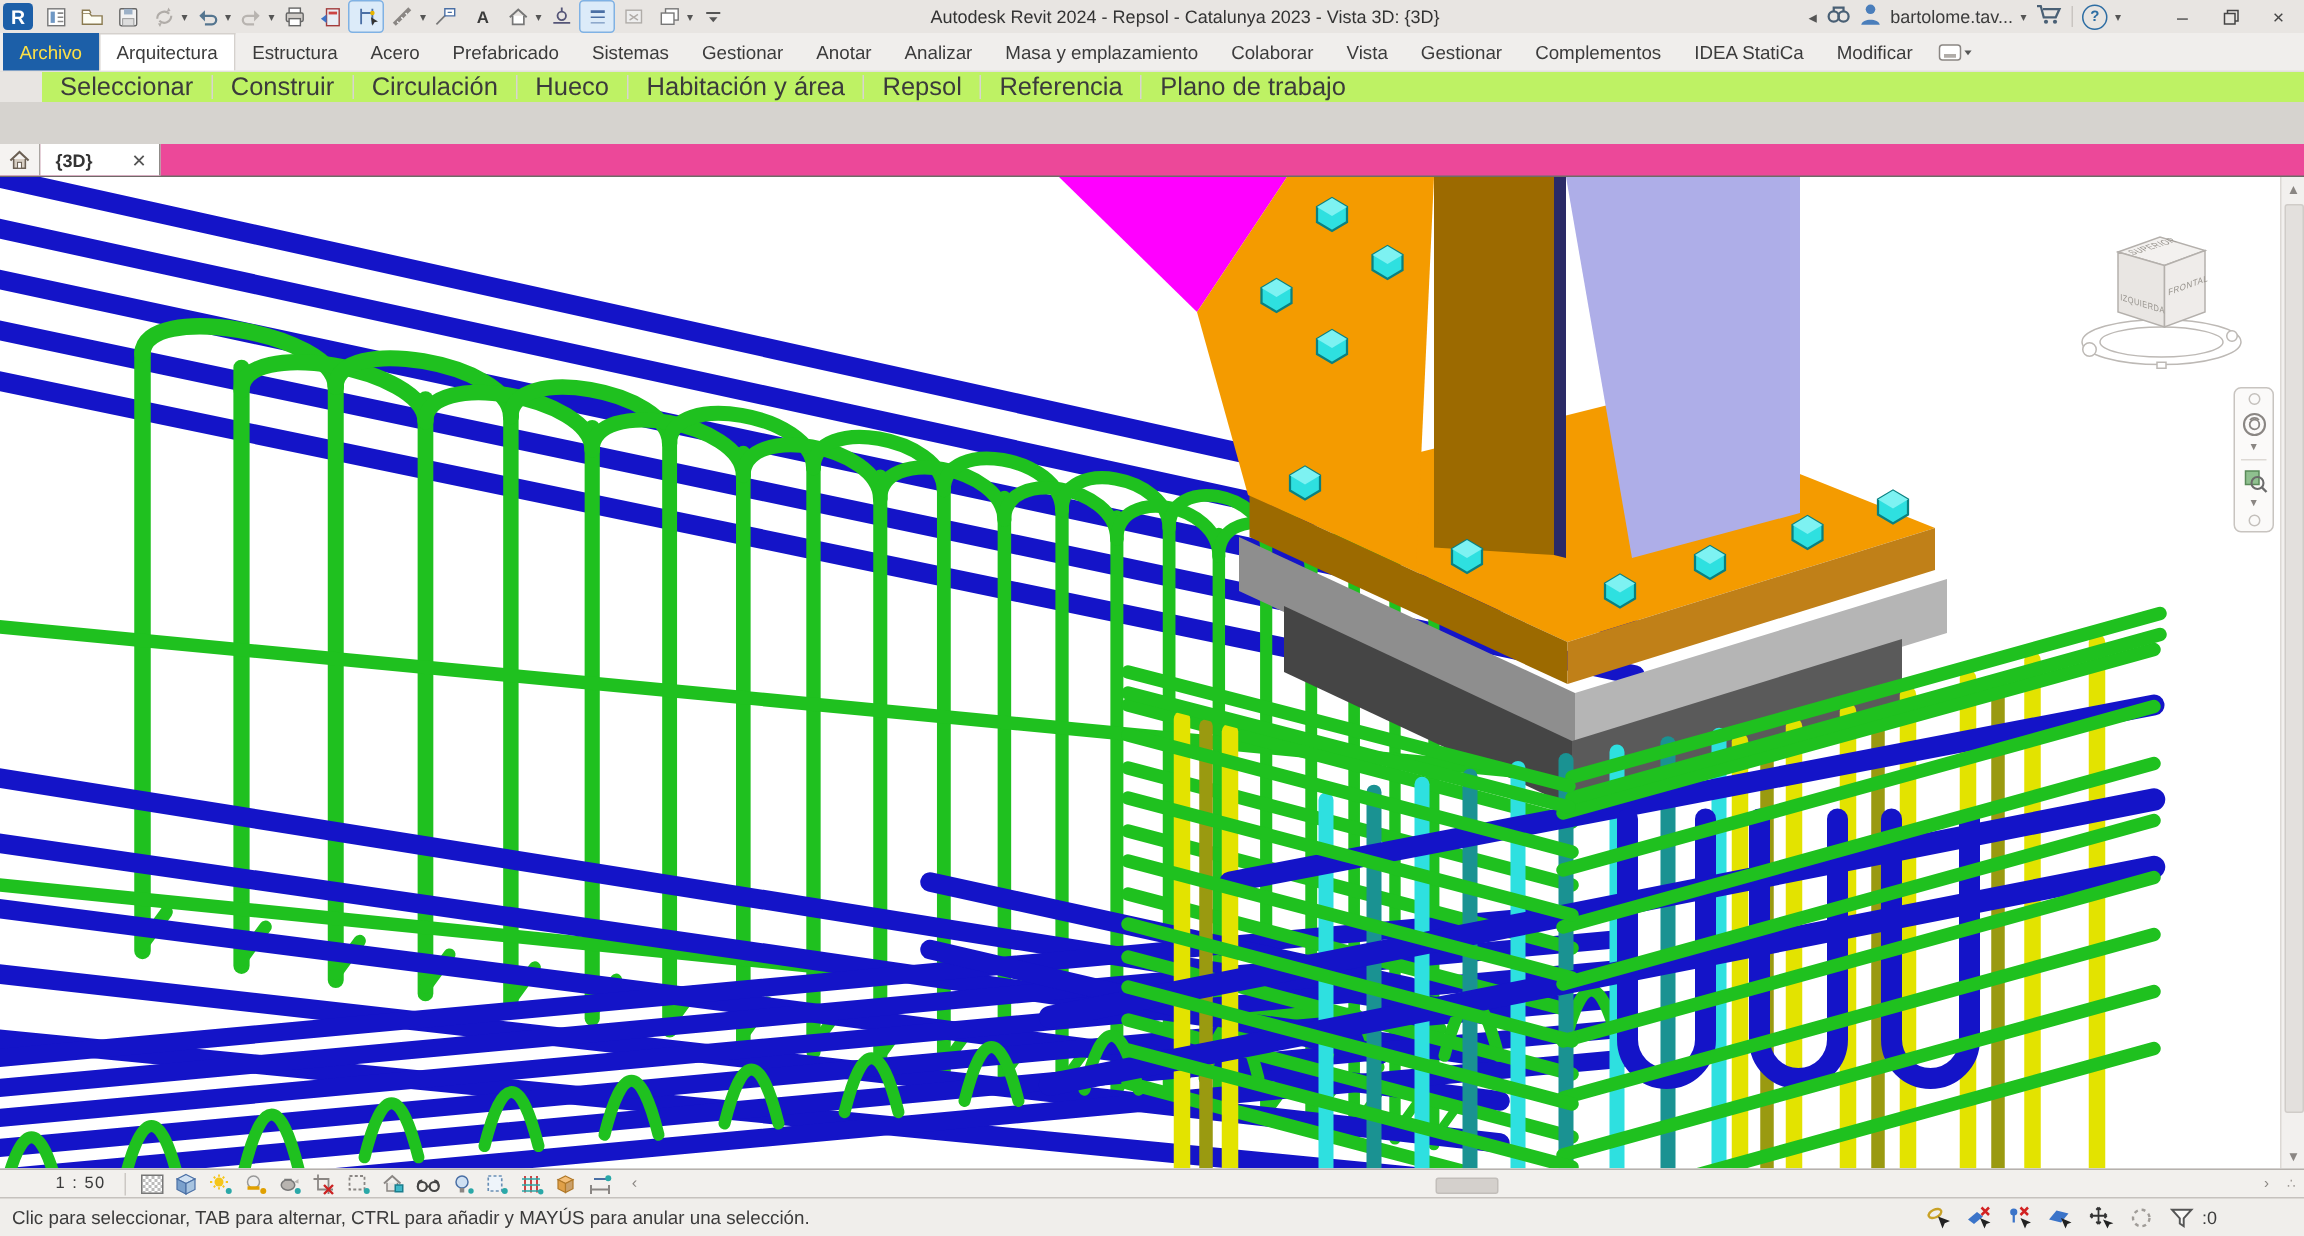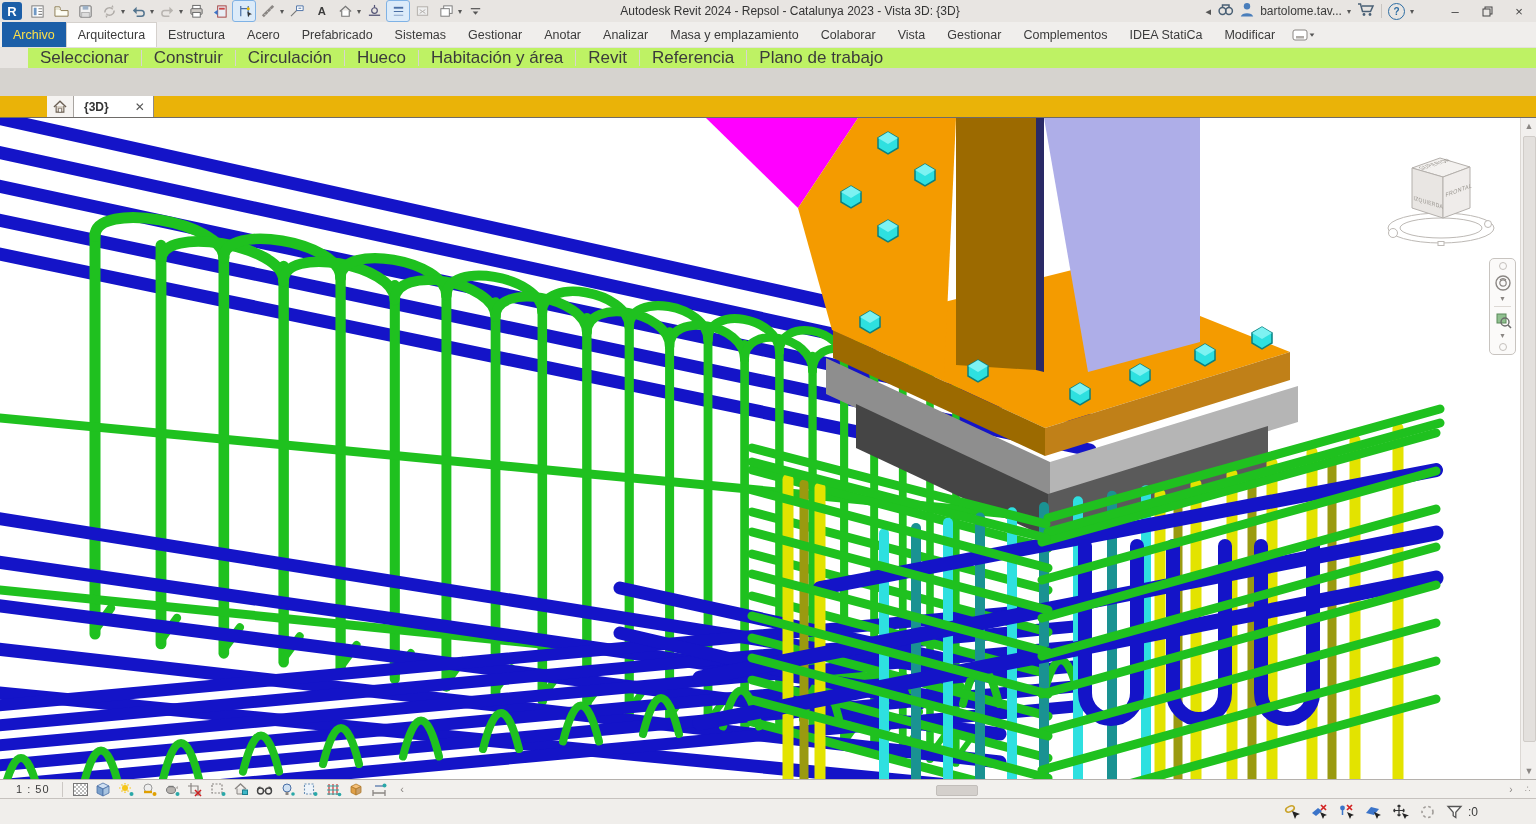--- a/index.html
+++ b/index.html
@@ -34,22 +34,22 @@
   .rtab.file{background:var(--archivo_blue);color:#fde047;margin-left:2px;}
   .rtab.active{background:#fff;border:1px solid #d5d1cd;border-bottom:none;}
   .tabicon{display:flex;align-items:center;margin-left:6px;}
   
   .panelrow{position:absolute;left:0;top:48px;width:1536px;height:20px;background:#bef264;
     display:flex;align-items:center;font-size:17px;color:#3b3b3b;margin-left:28px;}
   .pnl{padding:0 12px;white-space:nowrap;}
   .pdiv{width:1px;height:16px;background:#d8d4d0;}
   .ribbongap{position:absolute;left:0;top:68px;width:1536px;height:28px;background:#d6d3cf;}
   
-  .viewtabs{position:absolute;left:0;top:96px;width:1536px;height:22px;background:#eab308;
-    display:flex;align-items:stretch;border-bottom:1px solid #6e6b68;box-sizing:border-box;font-size:12px;color:#333;padding-left:47px;}
+  .viewtabs{position:absolute;left:0;top:96px;width:1536px;height:22px;background:#ec4899;
+    display:flex;align-items:stretch;border-bottom:1px solid #6e6b68;box-sizing:border-box;font-size:12px;color:#333;}
   .homebtn{width:26px;display:flex;align-items:center;justify-content:center;background:#f5f3f1;border-right:1px solid #a9a5a1;}
   .vtab{display:flex;align-items:center;gap:26px;background:#fff;padding:0 8px 0 10px;border-right:1px solid #8f8b88;font-weight:bold;}
   .vtab .x{font-weight:normal;color:#555;font-size:12px;}
   
   .viewport{position:absolute;left:0;top:118px;width:1520px;height:661px;background:#fff;overflow:hidden;}
   #scene line,#scene path.rb{fill:none;stroke-linecap:round;}
   .sg{stroke:var(--rebar_green);} .sb{stroke:var(--rebar_blue);} .sc{stroke:var(--rebar_cyan);}
   .scd{stroke:var(--rebar_cyan_dark);} .sy{stroke:var(--rebar_yellow);} .syd{stroke:var(--rebar_yellow_dark);}
   .fo{fill:var(--steel_orange);} .fod{fill:var(--steel_orange_dark);} .fom{fill:#c08018;}
   .flav{fill:var(--column_lavender);} .fmag{fill:var(--plate_magenta);}
@@ -68,21 +68,21 @@
   .navbar .nvdot{width:6px;height:6px;border:1px solid #c4c0bc;border-radius:50%;}
   .navbar svg{width:18px;height:18px;}
   .navbar .chev{font-size:7px;color:#8a8683;}
   .navbar .hr{width:17px;height:1px;background:#ddd9d5;}
   
   .vscroll{position:absolute;left:1520px;top:118px;width:16px;height:661px;background:#f2f0ee;border-left:1px solid #dcd8d4;box-sizing:border-box;}
   .vscroll .arr{position:absolute;left:0;width:16px;height:16px;display:flex;align-items:center;justify-content:center;color:#8a8683;font-size:9px;}
   .vscroll .thumb{position:absolute;left:2px;top:18px;width:11px;height:604px;background:#e3e0dd;border:1px solid #d0ccc8;border-radius:2px;}
   
   .ctrlbar{position:absolute;left:0;top:779px;width:1536px;height:19px;background:#f2f0ed;border-top:1px solid #b5b1ad;
-    box-sizing:border-box;display:flex;align-items:center;font-size:11px;color:#3b3b3b;}
+    box-sizing:border-box;display:flex;align-items:center;font-size:11px;color:#3b3b3b;padding-left:21px;}
   .scalebox{padding:0 12px 0 16px;letter-spacing:1px;}
   .cdiv{width:1px;height:15px;background:#ccc8c4;margin-right:6px;}
   .ci{width:23px;height:17px;display:flex;align-items:center;justify-content:center;}
   .ci svg{width:17px;height:15px;}
   .checker{width:13px;height:11px;border:1px solid #777;
     background:repeating-conic-gradient(#bbb 0 25%,#fff 0 50%) 0 0/4px 4px;}
   .hscroll{position:relative;flex:1;height:17px;margin-left:4px;}
   .hthumb{position:absolute;left:518px;top:4px;width:40px;height:9px;background:#d4d0cc;border:1px solid #c2beba;border-radius:2px;}
   .harr{width:18px;height:17px;display:flex;align-items:center;justify-content:center;color:#8a8683;font-size:10px;}
   .grip{width:16px;height:17px;display:flex;align-items:center;justify-content:center;color:#a09c98;font-size:9px;letter-spacing:1px;}
@@ -289,21 +289,21 @@
     <span class="pnl">Seleccionar</span>
       <span class="pdiv"></span>
     <span class="pnl">Construir</span>
       <span class="pdiv"></span>
     <span class="pnl">Circulación</span>
       <span class="pdiv"></span>
     <span class="pnl">Hueco</span>
       <span class="pdiv"></span>
     <span class="pnl">Habitación y área</span>
       <span class="pdiv"></span>
-    <span class="pnl">Revit</span>
+    <span class="pnl">Repsol</span>
       <span class="pdiv"></span>
     <span class="pnl">Referencia</span>
       <span class="pdiv"></span>
     <span class="pnl">Plano de trabajo</span>
   </div>
 
   <div class="ribbongap"></div>
 
   <div class="viewtabs">
     <span class="homebtn">
@@ -654,20 +654,21 @@
       </span>
     <span class="ci" style="color:#8a8683;font-size:11px">‹</span>
     <div class="hscroll">
       <span class="hthumb"></span>
     </div>
     <span class="harr">›</span>
     <span class="grip">∴</span>
   </div>
 
   <div class="statusbar">
+    <span class="statusmsg">Clic para seleccionar, TAB para alternar, CTRL para añadir y MAYÚS para anular una selección.</span>
     <div class="st-right">
       <span class="sti">
           <svg viewBox="0 0 17 16">
             <ellipse cx="6" cy="5" rx="4.5" ry="2.6" transform="rotate(-25 6 5)" fill="none" stroke="#c9a227" stroke-width="1.6"></ellipse>
             <path d="M8 7l3 8 1.5-3.5L16 10z" fill="#222"></path>
           </svg>
         </span>
       <span class="sti">
           <svg viewBox="0 0 17 16">
             <path d="M1 9l6-5 4 3-6 5z" fill="#3b74c9"></path>

